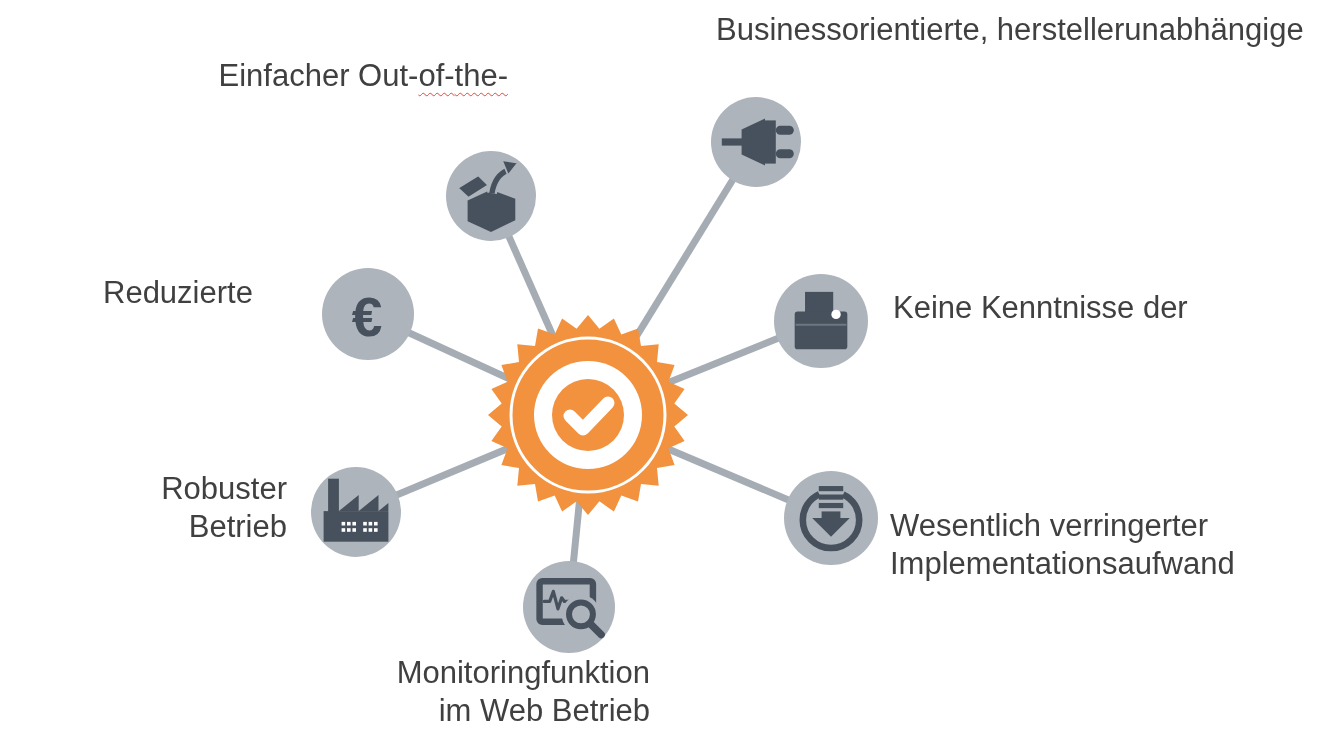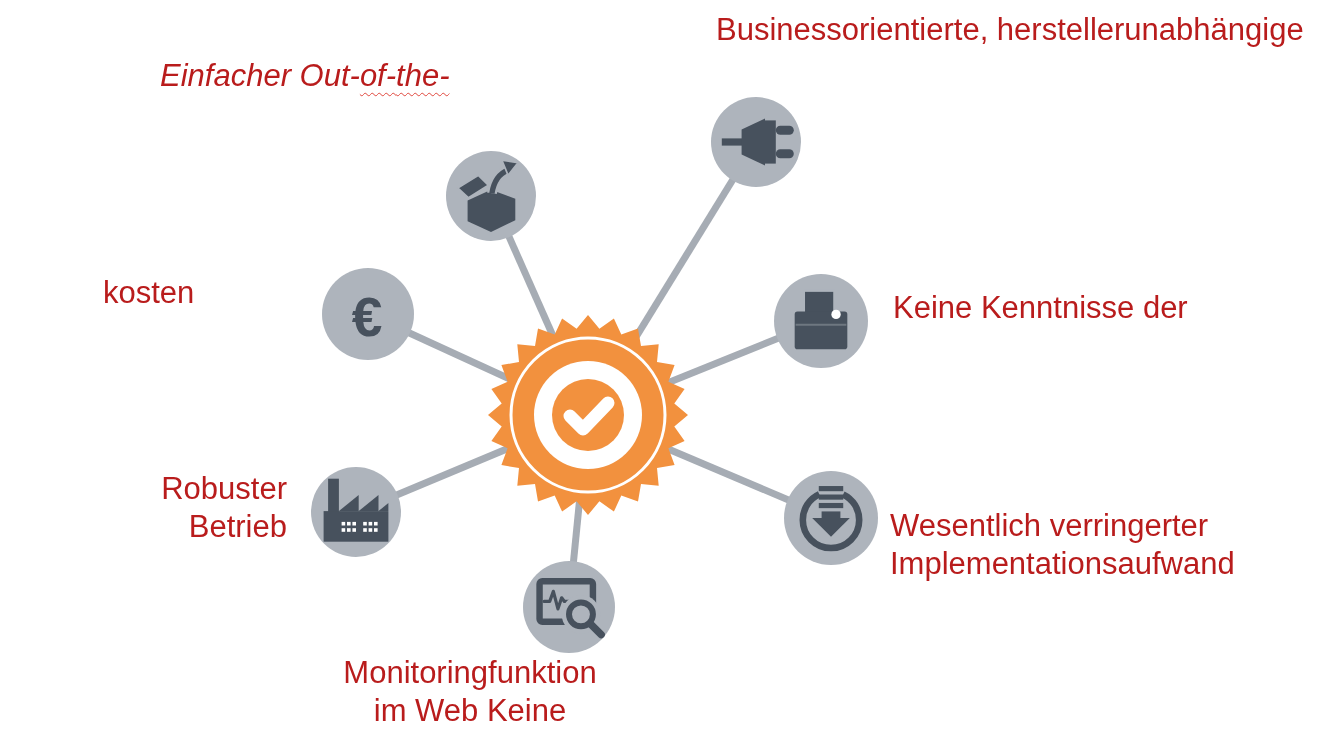--- a/index.html
+++ b/index.html
@@ -9,21 +9,21 @@
   }
   .lines{position:absolute;left:0;top:0;z-index:0;}
   .node{
     position:absolute;border-radius:50%;background:#AEB4BC;z-index:2;
     display:flex;align-items:center;justify-content:center;
   }
   .node svg{width:100%;height:100%;display:block;}
   .hub{position:absolute;left:483px;top:310px;width:210px;height:210px;z-index:3;}
   .hub svg{width:100%;height:100%;display:block;}
   .label{
-    position:absolute;z-index:4;color:#b91c1c;font-size:31px;line-height:38px;
+    position:absolute;z-index:4;color:#404040;font-size:31px;line-height:38px;
     white-space:nowrap;
   }
   .label .ln{display:block;}
   .squiggle{
     text-decoration-line:underline;
     text-decoration-style:wavy;
     text-decoration-color:#E0483E;
     text-decoration-thickness:1px;
     text-underline-offset:6px;
   }
@@ -128,44 +128,44 @@
   <div class="hub">
     <svg viewBox="-105 -105 210 210">
       <polygon points="100.0,0.0 86.3,11.4 96.6,25.9 80.4,33.3 86.6,50.0 69.0,53.0 70.7,70.7 53.0,69.0 50.0,86.6 33.3,80.4 25.9,96.6 11.4,86.3 0.0,100.0 -11.4,86.3 -25.9,96.6 -33.3,80.4 -50.0,86.6 -53.0,69.0 -70.7,70.7 -69.0,53.0 -86.6,50.0 -80.4,33.3 -96.6,25.9 -86.3,11.4 -100.0,0.0 -86.3,-11.4 -96.6,-25.9 -80.4,-33.3 -86.6,-50.0 -69.0,-53.0 -70.7,-70.7 -53.0,-69.0 -50.0,-86.6 -33.3,-80.4 -25.9,-96.6 -11.4,-86.3 -0.0,-100.0 11.4,-86.3 25.9,-96.6 33.3,-80.4 50.0,-86.6 53.0,-69.0 70.7,-70.7 69.0,-53.0 86.6,-50.0 80.4,-33.3 96.6,-25.9 86.3,-11.4" fill="#F2913E"></polygon>
       <circle r="77" fill="none" stroke="#ffffff" stroke-width="3"></circle>
       <circle r="54" fill="#ffffff"></circle>
       <circle r="36" fill="#F2913E"></circle>
       <path d="M-18,1 L-5,14 L20,-12" fill="none" stroke="#ffffff" stroke-width="13" stroke-linecap="round" stroke-linejoin="round"></path>
     </svg>
   </div>
 
-  <div class="label" style="left:160px;top:57px;width:348px;text-align:left;font-style:italic;">
+  <div class="label" style="left:160px;top:57px;width:348px;text-align:right;">
     <span class="ln"><span>Einfacher Out-</span><span class="squiggle">of-</span><span class="squiggle">the-</span></span>
   </div>
 
   <div class="label" style="left:716px;top:11px;">
     <span class="ln">Businessorientierte, herstellerunabhängige</span>
   </div>
 
   <div class="label" style="left:103px;top:274px;">
-    <span class="ln">kosten</span>
+    <span class="ln">Reduzierte</span>
   </div>
 
   <div class="label" style="left:893px;top:289px;">
     <span class="ln">Keine Kenntnisse der</span>
   </div>
 
   <div class="label" style="left:100px;top:470px;width:187px;text-align:right;">
     <span class="ln">Robuster</span>
     <span class="ln">Betrieb</span>
   </div>
 
   <div class="label" style="left:890px;top:507px;">
     <span class="ln">Wesentlich verringerter</span>
     <span class="ln">Implementationsaufwand</span>
   </div>
 
-  <div class="label" style="left:290px;top:654px;width:360px;text-align:center;">
+  <div class="label" style="left:290px;top:654px;width:360px;text-align:right;">
     <span class="ln">Monitoringfunktion</span>
-    <span class="ln">im Web Keine</span>
+    <span class="ln">im Web Betrieb</span>
   </div>
 
 </div>
 
 </body></html>

